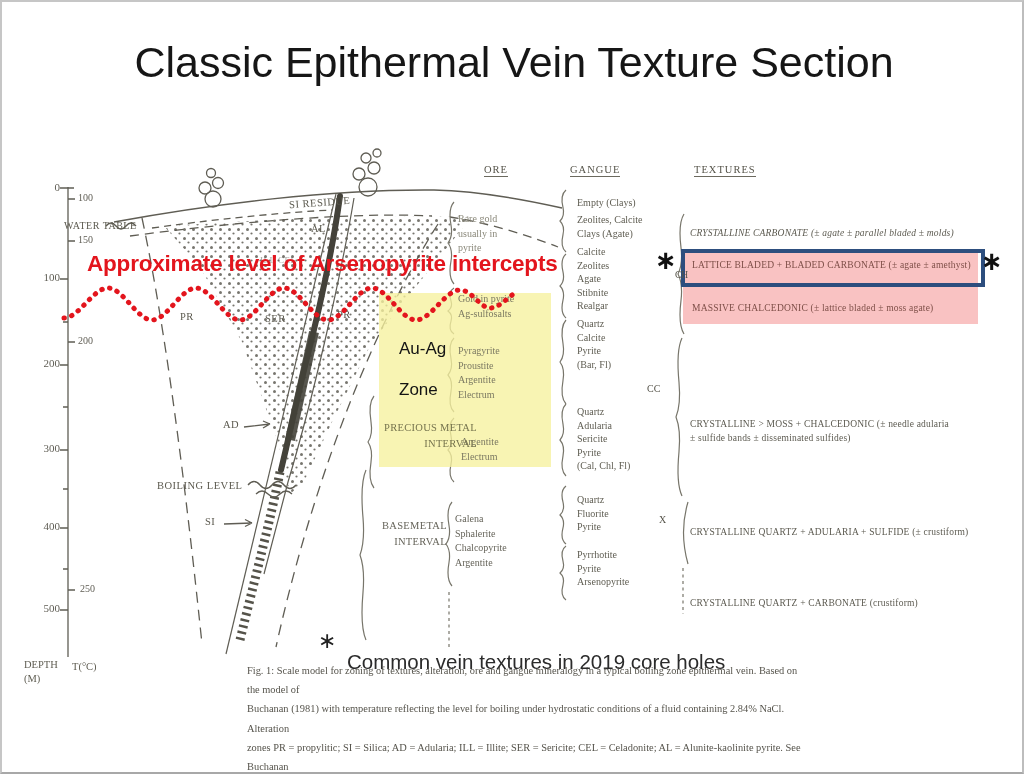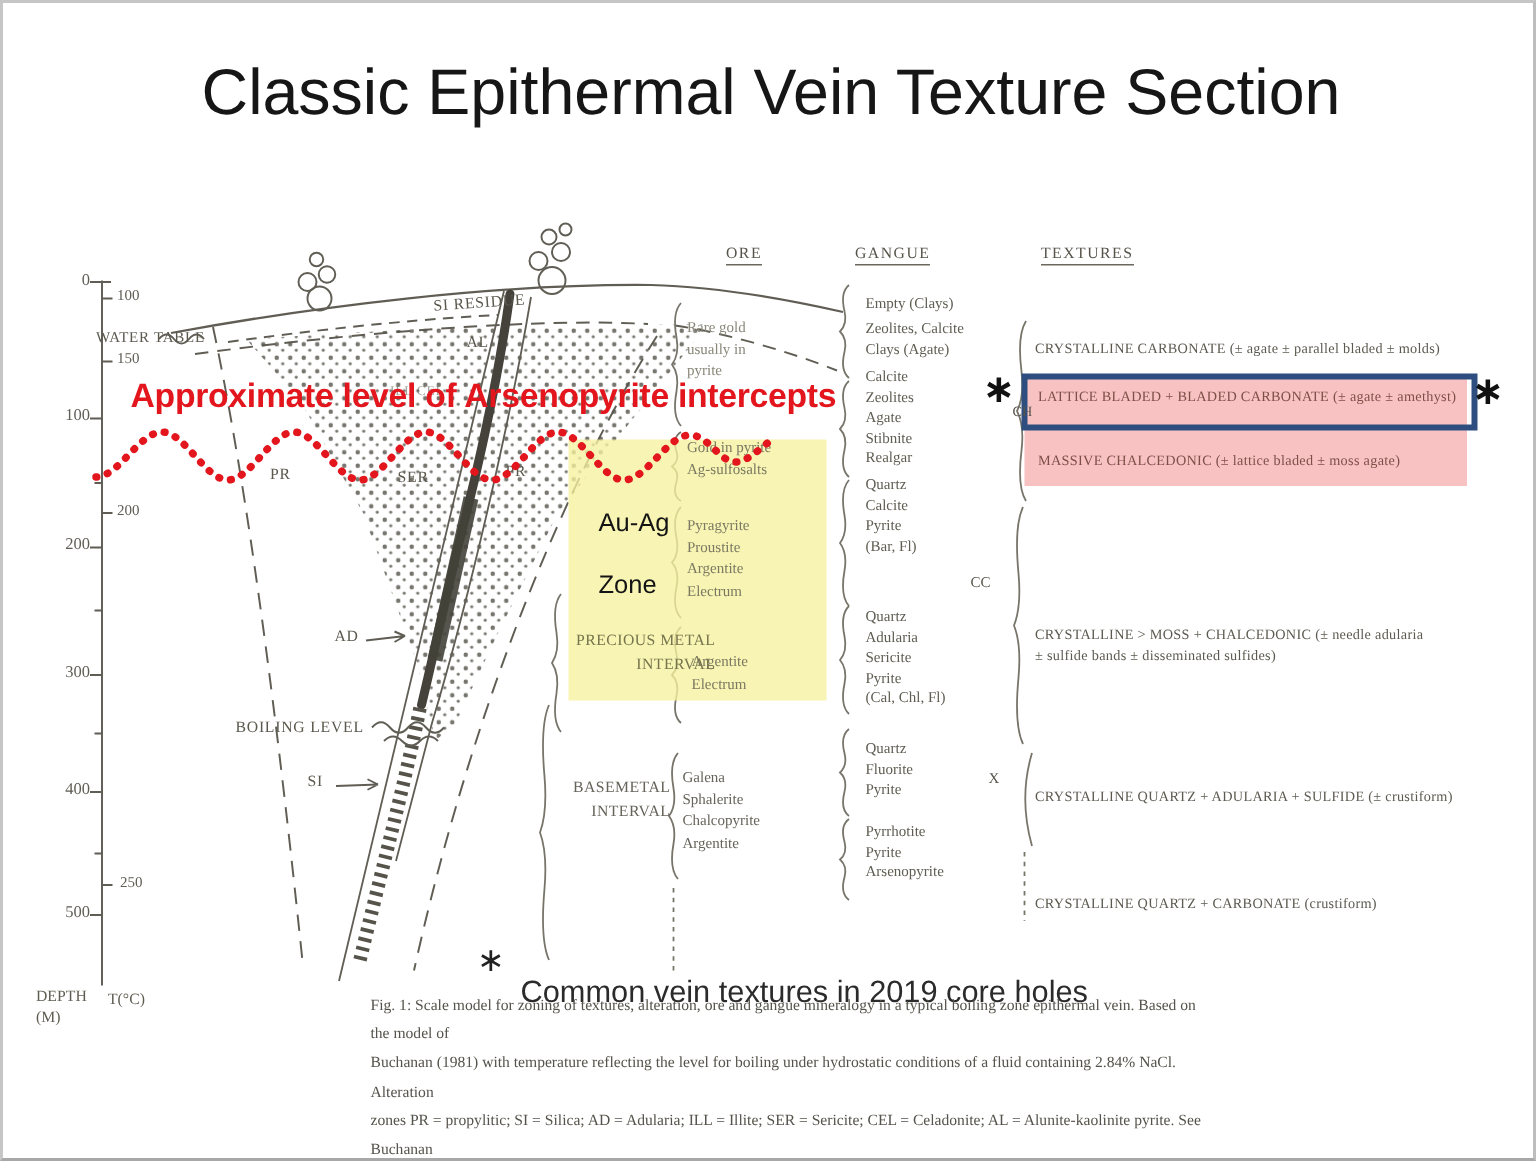--- a/index.html
+++ b/index.html
@@ -209,21 +209,21 @@
 (Cal, Chl, Fl)</div>
   <div class="abs scan ganguelist ml" style="left:575px;top:491px;">Quartz
 Fluorite
 Pyrite</div>
   <div class="abs scan ganguelist ml" style="left:575px;top:546px;">Pyrrhotite
 Pyrite
 Arsenopyrite</div>
 
   <div class="abs scan hdr" style="left:692px;top:162px;">TEXTURES</div>
   <div class="abs navybox" style="left:679px;top:247px;width:296px;height:30px;"></div>
-  <div class="abs scan texrow" style="left:688px;top:224px;width:300px;">CRYSTALLINE CARBONATE (± agate ± parallel bladed ± molds)</div>
+  <div class="abs scan texrow" style="left:688px;top:224px;width:300px;font-style:italic;">CRYSTALLINE CARBONATE (± agate ± parallel bladed ± molds)</div>
   <div class="abs scan texrow onpink" style="left:690px;top:256px;width:290px;">LATTICE BLADED + BLADED CARBONATE (± agate ± amethyst)</div>
   <div class="abs scan texrow onpink" style="left:690px;top:299px;width:290px;">MASSIVE CHALCEDONIC (± lattice bladed ± moss agate)</div>
   <div class="abs scan texrow ml" style="left:688px;top:415px;width:300px;">CRYSTALLINE &gt; MOSS + CHALCEDONIC (± needle adularia
 ± sulfide bands ± disseminated sulfides)</div>
   <div class="abs scan texrow" style="left:688px;top:523px;width:300px;">CRYSTALLINE QUARTZ + ADULARIA + SULFIDE (± crustiform)</div>
   <div class="abs scan texrow" style="left:688px;top:594px;width:300px;">CRYSTALLINE QUARTZ + CARBONATE (crustiform)</div>
   <div class="abs scan superzone" style="left:652px;top:268px;font-size:9.5px;margin-left:21px;">CH</div>
   <div class="abs scan superzone" style="left:645px;top:381px;">CC</div>
   <div class="abs scan superzone" style="left:657px;top:512px;">X</div>
   <div class="abs ast" style="left:653px;top:243px;">∗</div>

